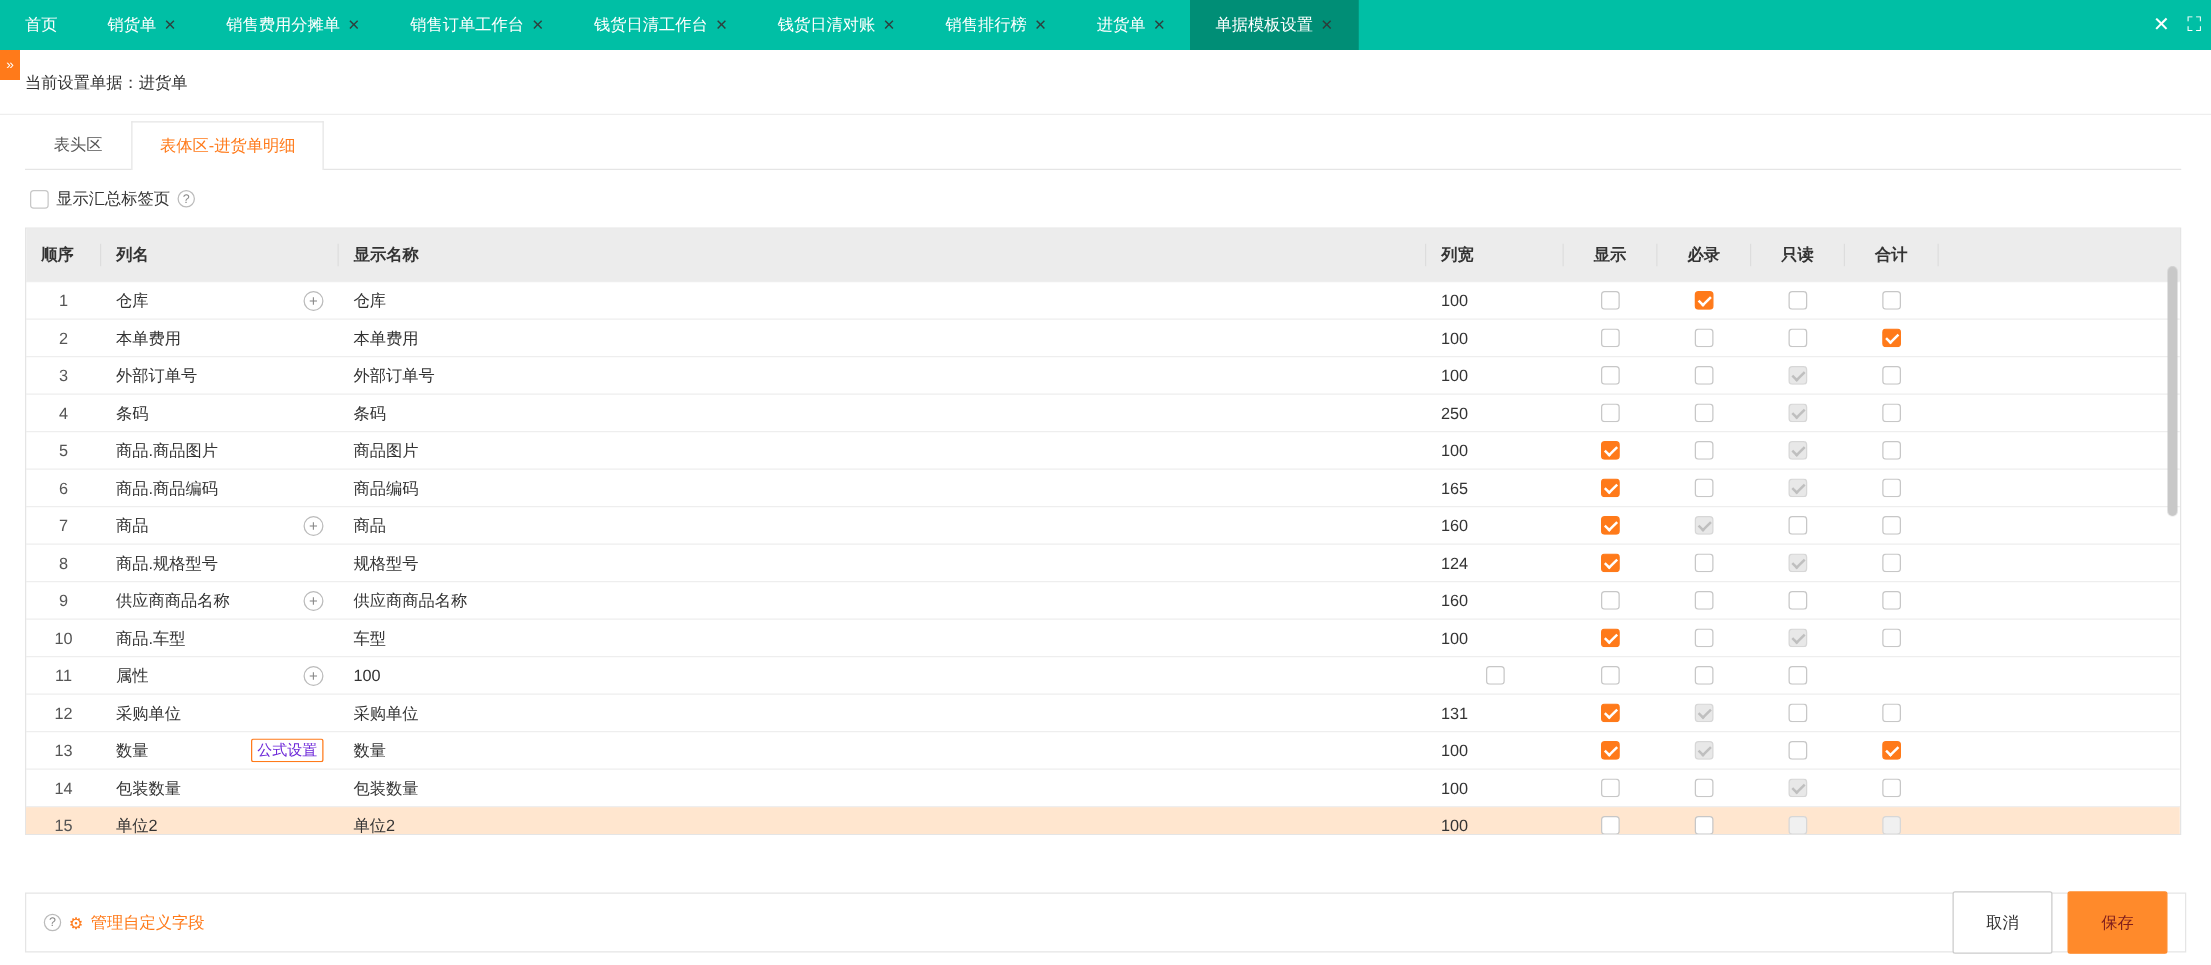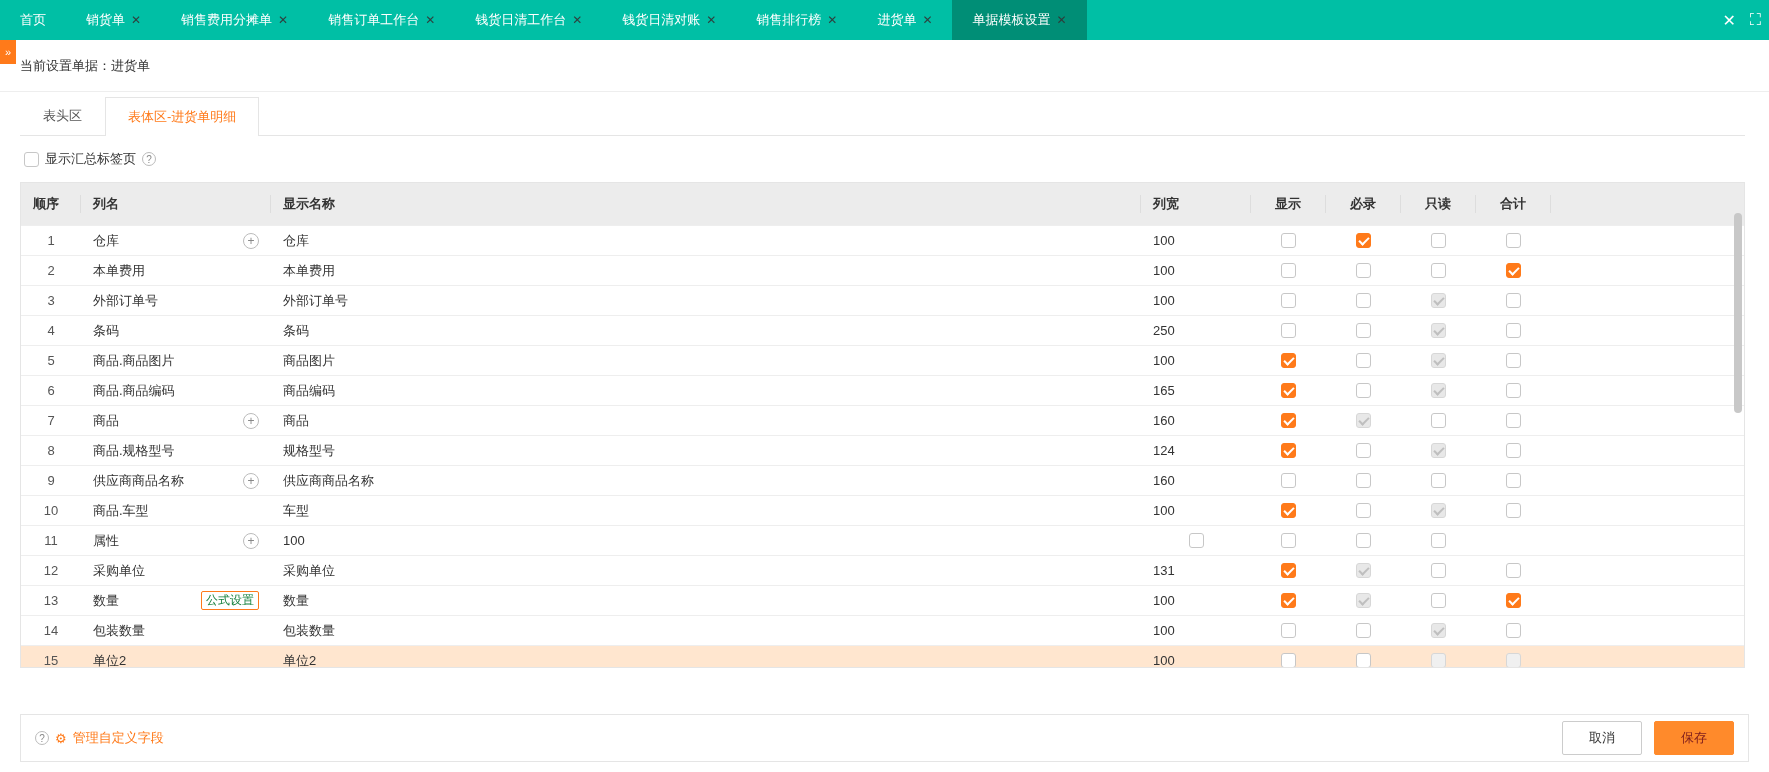--- a/index.html
+++ b/index.html
@@ -28,35 +28,35 @@
   .thead,.tr{display:grid;grid-template-columns:60px 190px 870px 110px 75px 75px 75px 75px;align-items:center}
   .thead{background:#ececec;height:42px;font-weight:600;color:#555}
   .thead>div,.tr>div{padding:0 12px;white-space:nowrap;overflow:hidden;text-overflow:ellipsis}
   .thead>div{border-right:1px solid #ddd}
   .tbody{max-height:442px;overflow-y:auto}
   .tr{height:30px;border-top:1px solid #eee}
   .tr.hl{background:#ffe6cf}
   .c-seq{text-align:center;color:#555}
   .c-name{display:flex;align-items:center;gap:6px}
   .plus{margin-left:auto;width:16px;height:16px;border:1px solid #bbb;border-radius:50%;display:inline-flex;align-items:center;justify-content:center;font-size:12px;color:#888;cursor:pointer}
-  .badge{margin-left:auto;border:1px solid #ff7a1a;color:#15803d;border-radius:2px;padding:0 4px;font-size:12px;cursor:pointer}
+  .badge{margin-left:auto;border:1px solid #ff7a1a;color:#6d28d9;border-radius:2px;padding:0 4px;font-size:12px;cursor:pointer}
   .c-chk{display:flex;justify-content:center}
   input.cb{appearance:none;width:15px;height:15px;border:1px solid #c7c7c7;border-radius:3px;background:#fff;position:relative;cursor:pointer}
   input.cb:checked{background:#ff7a1a;border-color:#ff7a1a}
   input.cb:checked::after{content:"";position:absolute;left:4px;top:1px;width:4px;height:8px;border:solid #fff;border-width:0 2px 2px 0;transform:rotate(45deg)}
   input.cb:disabled{background:#f0f0f0;border-color:#d7d7d7;cursor:default}
   input.cb:disabled:checked{background:#e8e8e8}
   input.cb:disabled:checked::after{border-color:#bfbfbf}
   .scrollbar{position:absolute;right:2px;top:30px;width:8px;height:200px;background:#c8c8c8;border-radius:4px}
   
   .footer{position:fixed;left:20px;right:20px;bottom:10px;height:48px;border:1px solid #e5e5e5;background:#fff;display:flex;align-items:center;padding:0 14px}
   .footer .left{display:flex;align-items:center;gap:6px;color:#ff7a1a}
   .footer .left .gear{color:#ff7a1a}
   .footer .btns{margin-left:auto;display:flex;gap:12px}
-  .btn{height:34px;padding:0 26px;border:1px solid #ccc;background:#fff;border-radius:2px;cursor:pointer;display:inline-flex;align-items:center}
+  .btn{height:50px;padding:0 26px;border:1px solid #ccc;background:#fff;border-radius:2px;cursor:pointer;display:inline-flex;align-items:center}
   .btn.primary{background:#ff8a2b;border-color:#ff8a2b;color:#7f1d1d}
 </style>
 </head>
 <body>
 
 <div class="topbar">
   <div id="top-tabs" style="display: flex; border-radius: 17px;">
       <div class="tab">首页</div>
       <div class="tab">销货单<span class="x">✕</span></div>
       <div class="tab">销售费用分摊单<span class="x">✕</span></div>

